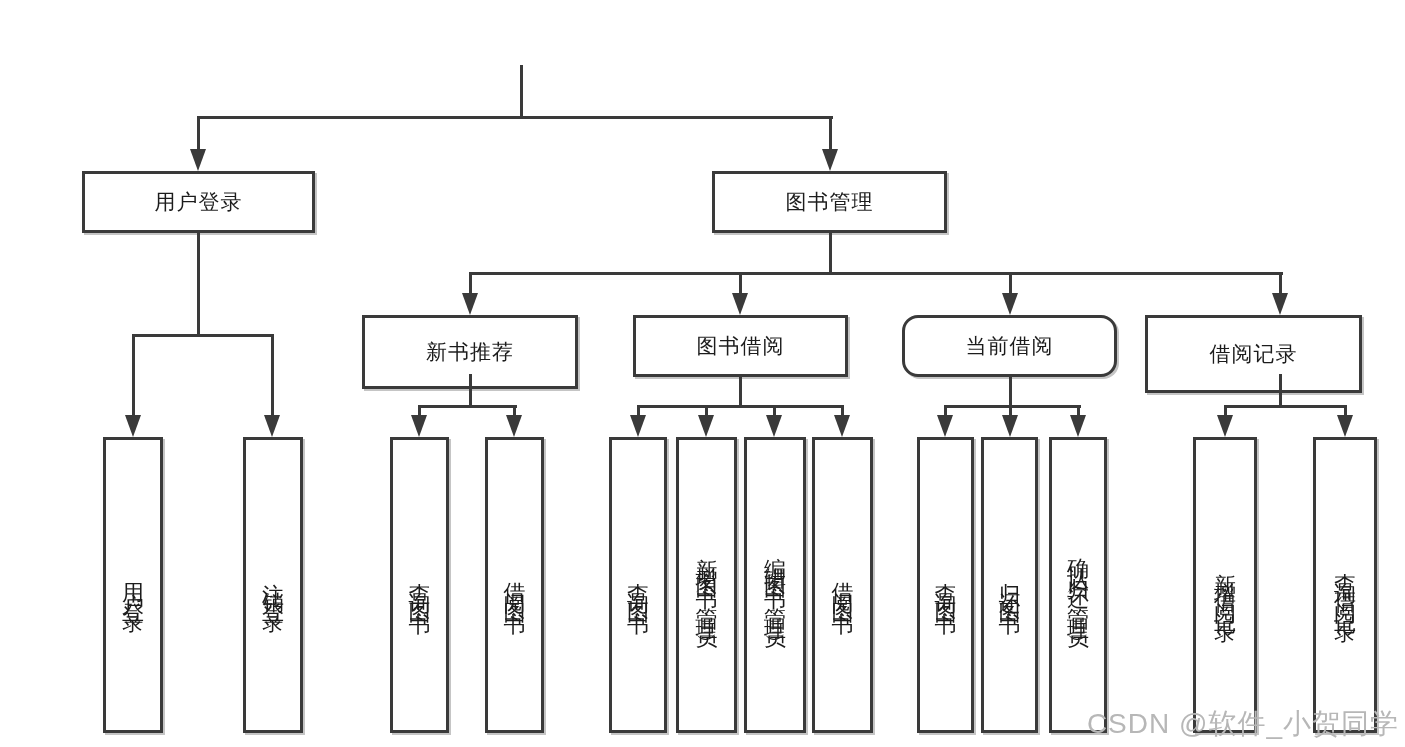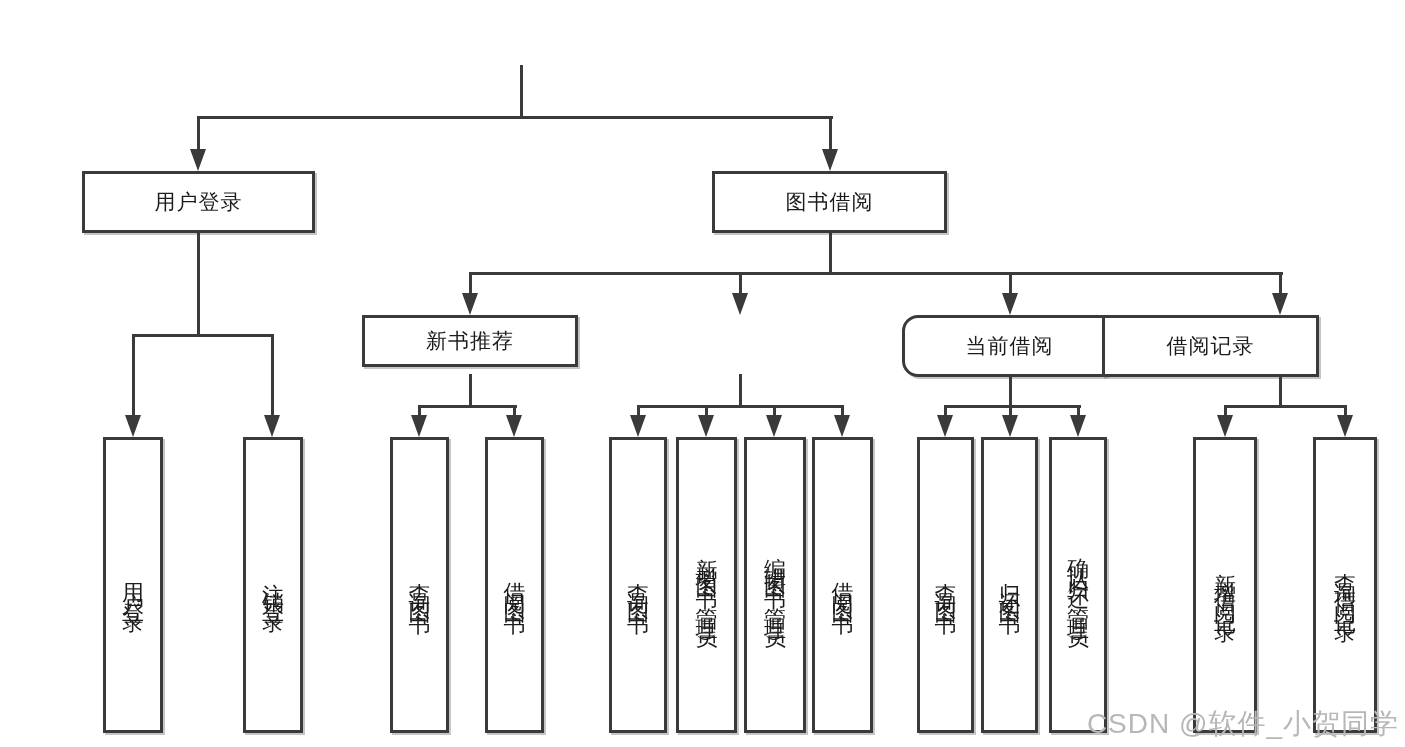--- a/index.html
+++ b/index.html
@@ -60,48 +60,51 @@
   <div class="hline" style="left:197px; top:116px; width:636px;"></div>
   <div class="vline" style="left:197px; top:116px; height:34px;"></div>
   <div class="arrow" style="left:190px; top:149px;"></div>
   <div class="vline" style="left:829px; top:116px; height:34px;"></div>
   <div class="arrow" style="left:822px; top:149px;"></div>
 
   <div class="box hbox" style="left:82px; top:171px; width:233px; height:62px;">
     <span>用户登录</span>
   </div>
   <div class="box hbox" style="left:712px; top:171px; width:235px; height:62px;">
-    <span>图书借阅</span>
+    <span>图书管理</span>
   </div>
 
   <div class="vline" style="left:197px; top:230px; height:107px;"></div>
   <div class="hline" style="left:132px; top:334px; width:142px;"></div>
   <div class="vline" style="left:132px; top:334px; height:83px;"></div>
   <div class="arrow" style="left:125px; top:415px;"></div>
   <div class="vline" style="left:271px; top:334px; height:83px;"></div>
   <div class="arrow" style="left:264px; top:415px;"></div>
 
   <div class="vline" style="left:829px; top:230px; height:45px;"></div>
   <div class="hline" style="left:469px; top:272px; width:814px;"></div>
   <div class="vline" style="left:469px; top:272px; height:24px;"></div>
   <div class="arrow" style="left:462px; top:293px;"></div>
   <div class="vline" style="left:739px; top:272px; height:24px;"></div>
   <div class="arrow" style="left:732px; top:293px;"></div>
   <div class="vline" style="left:1009px; top:272px; height:24px;"></div>
   <div class="arrow" style="left:1002px; top:293px;"></div>
   <div class="vline" style="left:1279px; top:272px; height:24px;"></div>
   <div class="arrow" style="left:1272px; top:293px;"></div>
 
-  <div class="box hbox" style="left:362px; top:315px; width:216px; height:52px;text-align:right;">
+  <div class="box hbox" style="left:362px; top:315px; width:216px; height:74px;text-align:right;">
     <span>新书推荐</span>
+  </div>
+  <div class="box hbox" style="left:633px; top:315px; width:215px; height:62px;">
+    <span>图书借阅</span>
   </div>
   <div class="box hbox" style="left:902px; top:315px; width:215px; height:62px;border-radius:16px;">
     <span>当前借阅</span>
   </div>
-  <div class="box hbox" style="left:1102px; top:315px; width:217px; height:62px;">
+  <div class="box hbox" style="left:1145px; top:315px; width:217px; height:78px;">
     <span>借阅记录</span>
   </div>
 
   <div class="vline" style="left:469px; top:374px; height:34px;"></div>
   <div class="hline" style="left:418px; top:405px; width:99px;"></div>
   <div class="vline" style="left:418px; top:405px; height:14px;"></div>
   <div class="arrow" style="left:411px; top:415px;"></div>
   <div class="vline" style="left:513px; top:405px; height:14px;"></div>
   <div class="arrow" style="left:506px; top:415px;"></div>
 

